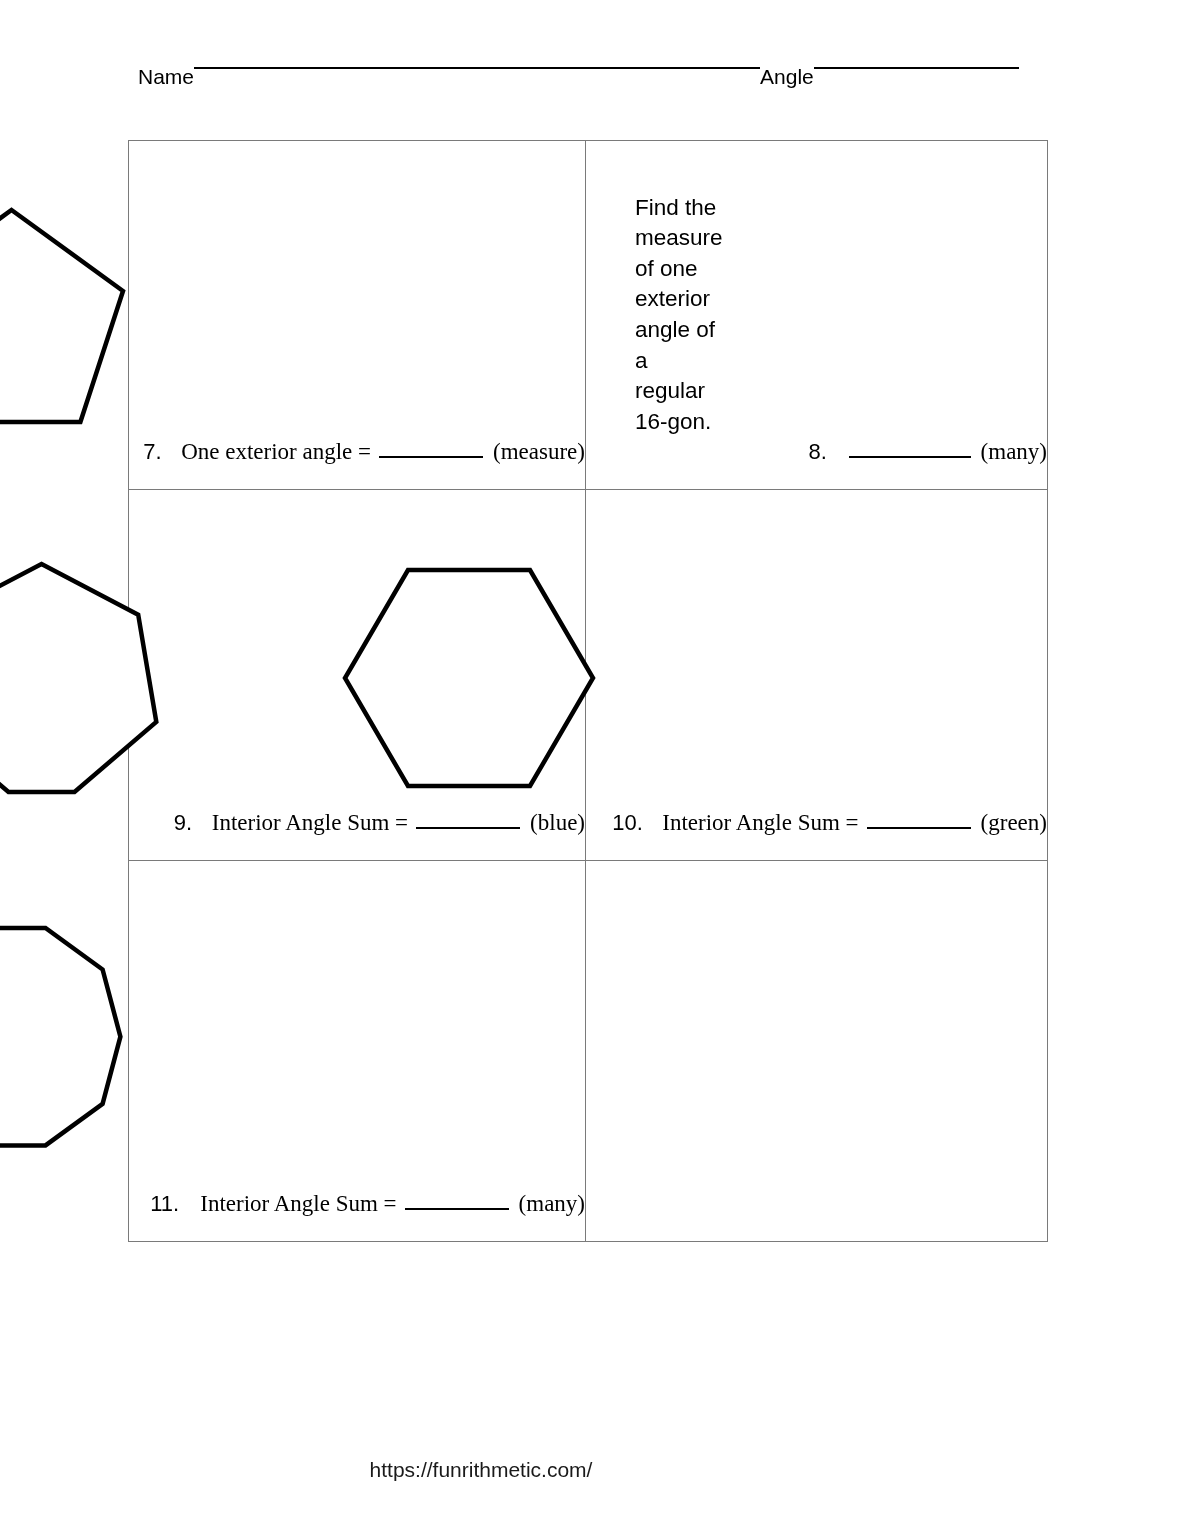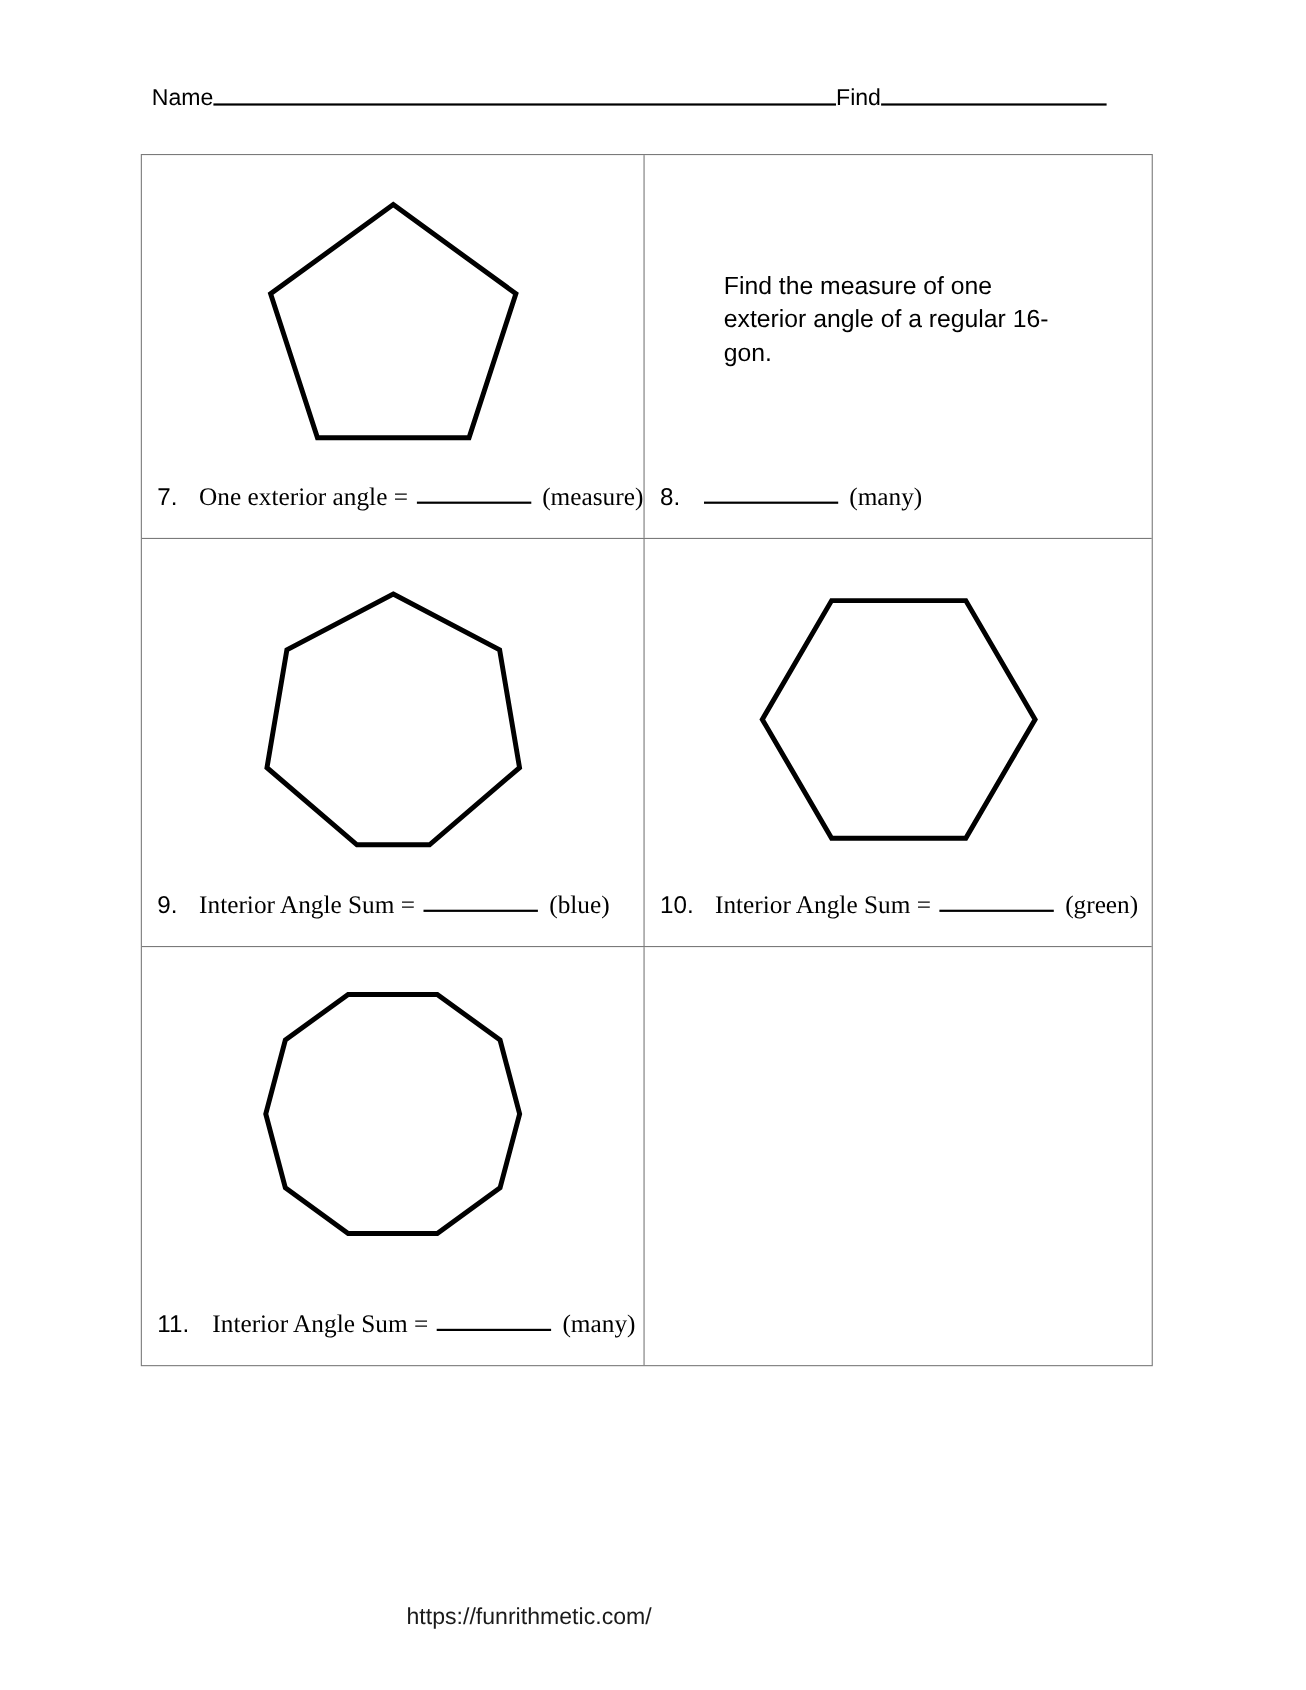--- a/index.html
+++ b/index.html
@@ -17,21 +17,20 @@
   }
 
   
   .header {
     position: absolute;
     left: 138px;
     top: 66px;
     width: 910px;
     height: 34px;
     display: flex;
-    align-items: flex-end;
     font-family: "Liberation Sans", sans-serif;
     font-size: 21px;
     line-height: 1;
     white-space: nowrap;
   }
   .hdr-label { padding-bottom: 1px; }
   .rule {
     display: inline-block;
     border-bottom: 2px solid #000;
     height: 1px;
@@ -53,21 +52,21 @@
     display: flex;
     width: 100%;
     box-sizing: border-box;
     border-bottom: 1px solid #7a7a7a;
   }
   .sheet-row:last-child { border-bottom: none; }
   .cell {
     position: relative;
     box-sizing: border-box;
     display: flex;
-    flex-direction: column;
+    flex-direction: row;
     justify-content: flex-end;
     padding: 0;
   }
   .cell.left  { width: 457px; border-right: 1px solid #7a7a7a; }
   .cell.right { width: 461px; }
 
   .row-1 .cell { height: 348px; }
   .row-2 .cell { height: 370px; }
   .row-3 .cell { height: 380px; }
 
@@ -138,21 +137,21 @@
     font-size: 21px;
     color: #1a1a1a;
   }
 </style>
 </head>
 <body>
 
 <div class="header">
   <span class="hdr-label">Name</span>
   <span class="rule rule-name"></span>
-  <span class="hdr-label">Find</span>
+  <span class="hdr-label">Angle</span>
   <span class="rule rule-date"></span>
 </div>
 
 <div class="sheet">
 
   <div class="sheet-row row-1">
 
     <div class="cell left">
       <div class="shape-area">
         <svg width="235" height="228" viewBox="0 0 235 228" aria-hidden="true">

